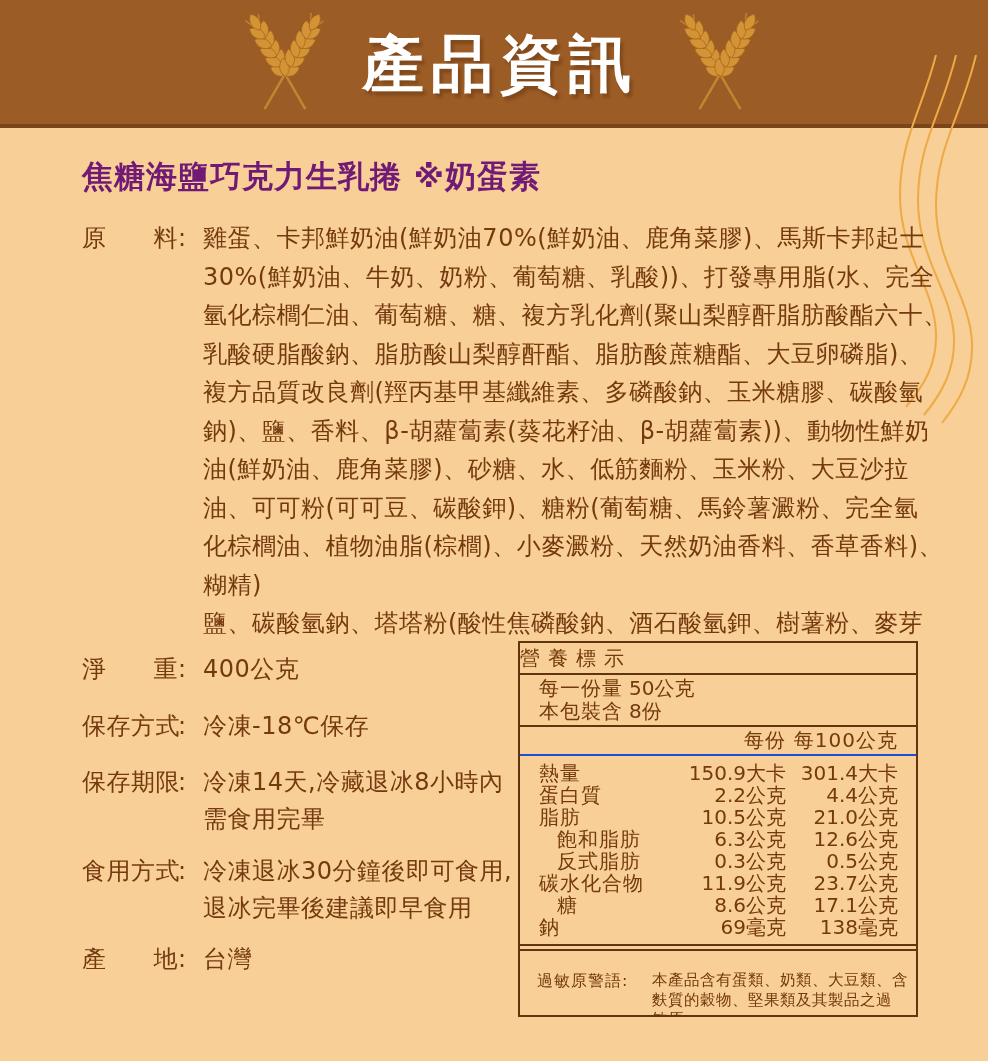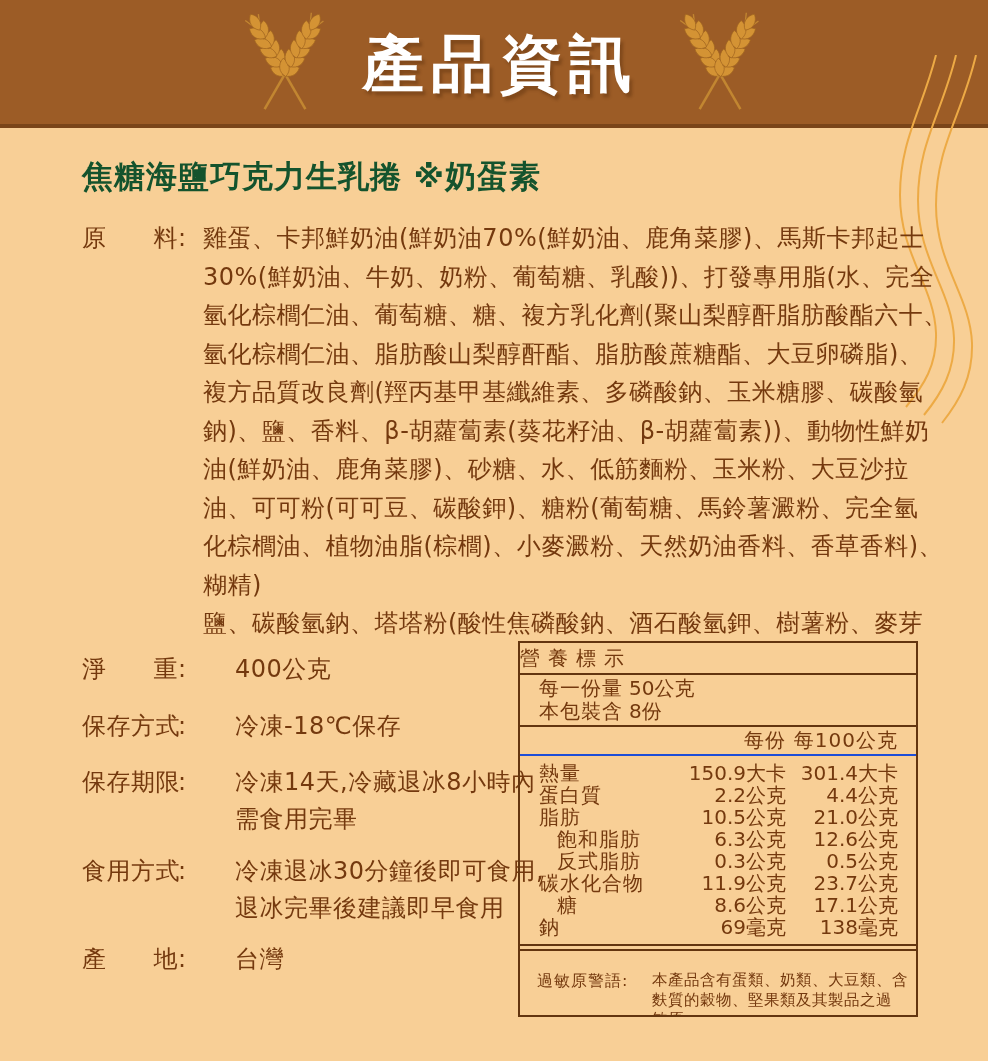--- a/index.html
+++ b/index.html
@@ -20,35 +20,35 @@
     letter-spacing:7px;
     text-shadow:3px 4px 3px rgba(70,35,5,.32);
   }
   .wheat{position:absolute;top:8px;width:150px;height:102px;}
   .wheat-left{left:210px;}
   .wheat-right{left:645px;}
   .curves{position:absolute;left:878px;top:55px;width:122px;height:370px;pointer-events:none;}
   
   .product-title{
     position:absolute;left:82px;top:156px;margin:0;
-    font-size:31px;font-weight:700;color:#14532d;letter-spacing:1px;
+    font-size:31px;font-weight:700;color:#701a75;letter-spacing:1px;
   }
   
   .field-label{flex:0 0 121px;white-space:nowrap;}
   .jl{display:inline-block;width:96px;text-align:justify;text-align-last:justify;}
   
   .ing-row{position:absolute;left:82px;top:219px;display:flex;align-items:flex-start;
     font-size:24px;letter-spacing:.5px;}
   .ing-row .field-label{line-height:38.5px;}
   .ing-lines div{line-height:38.5px;white-space:nowrap;}
   
   .info-row{position:absolute;left:82px;display:flex;align-items:flex-start;
     font-size:24px;letter-spacing:.5px;}
   .info-row .field-label,.info-row .val div{line-height:37px;}
-  .info-row .val div{white-space:nowrap;margin-left:32px;}
+  .info-row .val div{white-space:nowrap;}
   
   .ntable{
     position:absolute;left:518px;top:641px;width:400px;height:376px;
     box-sizing:border-box;border:2px solid #63350F;overflow:hidden;
     font-size:20px;
   }
   .nt-title{line-height:30px;letter-spacing:8px;
     border-bottom:2px solid #63350F;}
   .nt-serving{padding:2px 0;border-bottom:2px solid #63350F;}
   .nt-serving .srow{display:flex;line-height:23px;padding-left:19px;}
@@ -111,21 +111,21 @@
   </svg>
 
   <h2 class="product-title">焦糖海鹽巧克力生乳捲 ※奶蛋素</h2>
 
   <div class="ing-row">
     <div class="field-label"><span class="jl">原料</span><span class="colon">:</span></div>
     <div class="ing-lines">
       <div>雞蛋、卡邦鮮奶油(鮮奶油70%(鮮奶油、鹿角菜膠)、馬斯卡邦起士</div>
       <div>30%(鮮奶油、牛奶、奶粉、葡萄糖、乳酸))、打發專用脂(水、完全</div>
       <div>氫化棕櫚仁油、葡萄糖、糖、複方乳化劑(聚山梨醇酐脂肪酸酯六十、</div>
-      <div>氫化棕櫚仁油、脂肪酸山梨醇酐酯、脂肪酸蔗糖酯、大豆卵磷脂)、</div>
+      <div>乳酸硬脂酸鈉、脂肪酸山梨醇酐酯、脂肪酸蔗糖酯、大豆卵磷脂)、</div>
       <div>複方品質改良劑(羥丙基甲基纖維素、多磷酸鈉、玉米糖膠、碳酸氫</div>
       <div>鈉)、鹽、香料、β-胡蘿蔔素(葵花籽油、β-胡蘿蔔素))、動物性鮮奶</div>
       <div>油(鮮奶油、鹿角菜膠)、砂糖、水、低筋麵粉、玉米粉、大豆沙拉</div>
       <div>油、可可粉(可可豆、碳酸鉀)、糖粉(葡萄糖、馬鈴薯澱粉、完全氫</div>
       <div>化棕櫚油、植物油脂(棕櫚)、小麥澱粉、天然奶油香料、香草香料)、</div>
       <div>糊精)</div>
       <div>鹽、碳酸氫鈉、塔塔粉(酸性焦磷酸鈉、酒石酸氫鉀、樹薯粉、麥芽</div>
     </div>
   </div>
 

